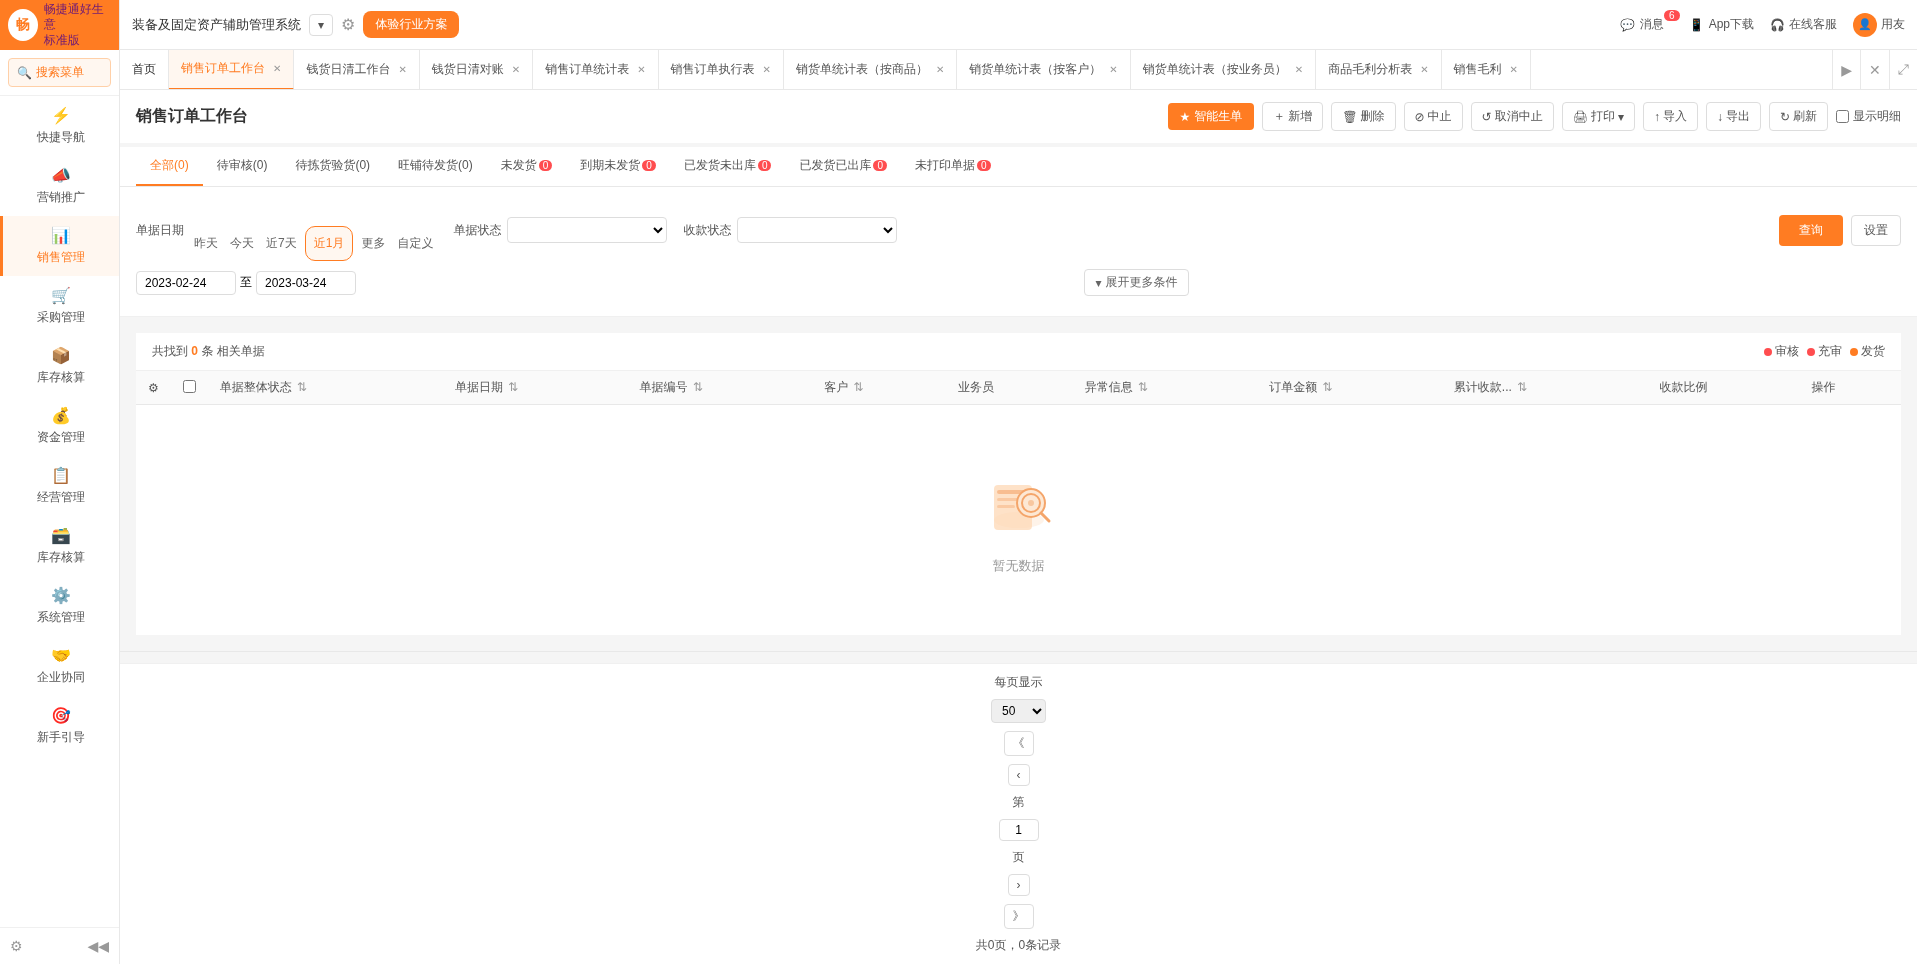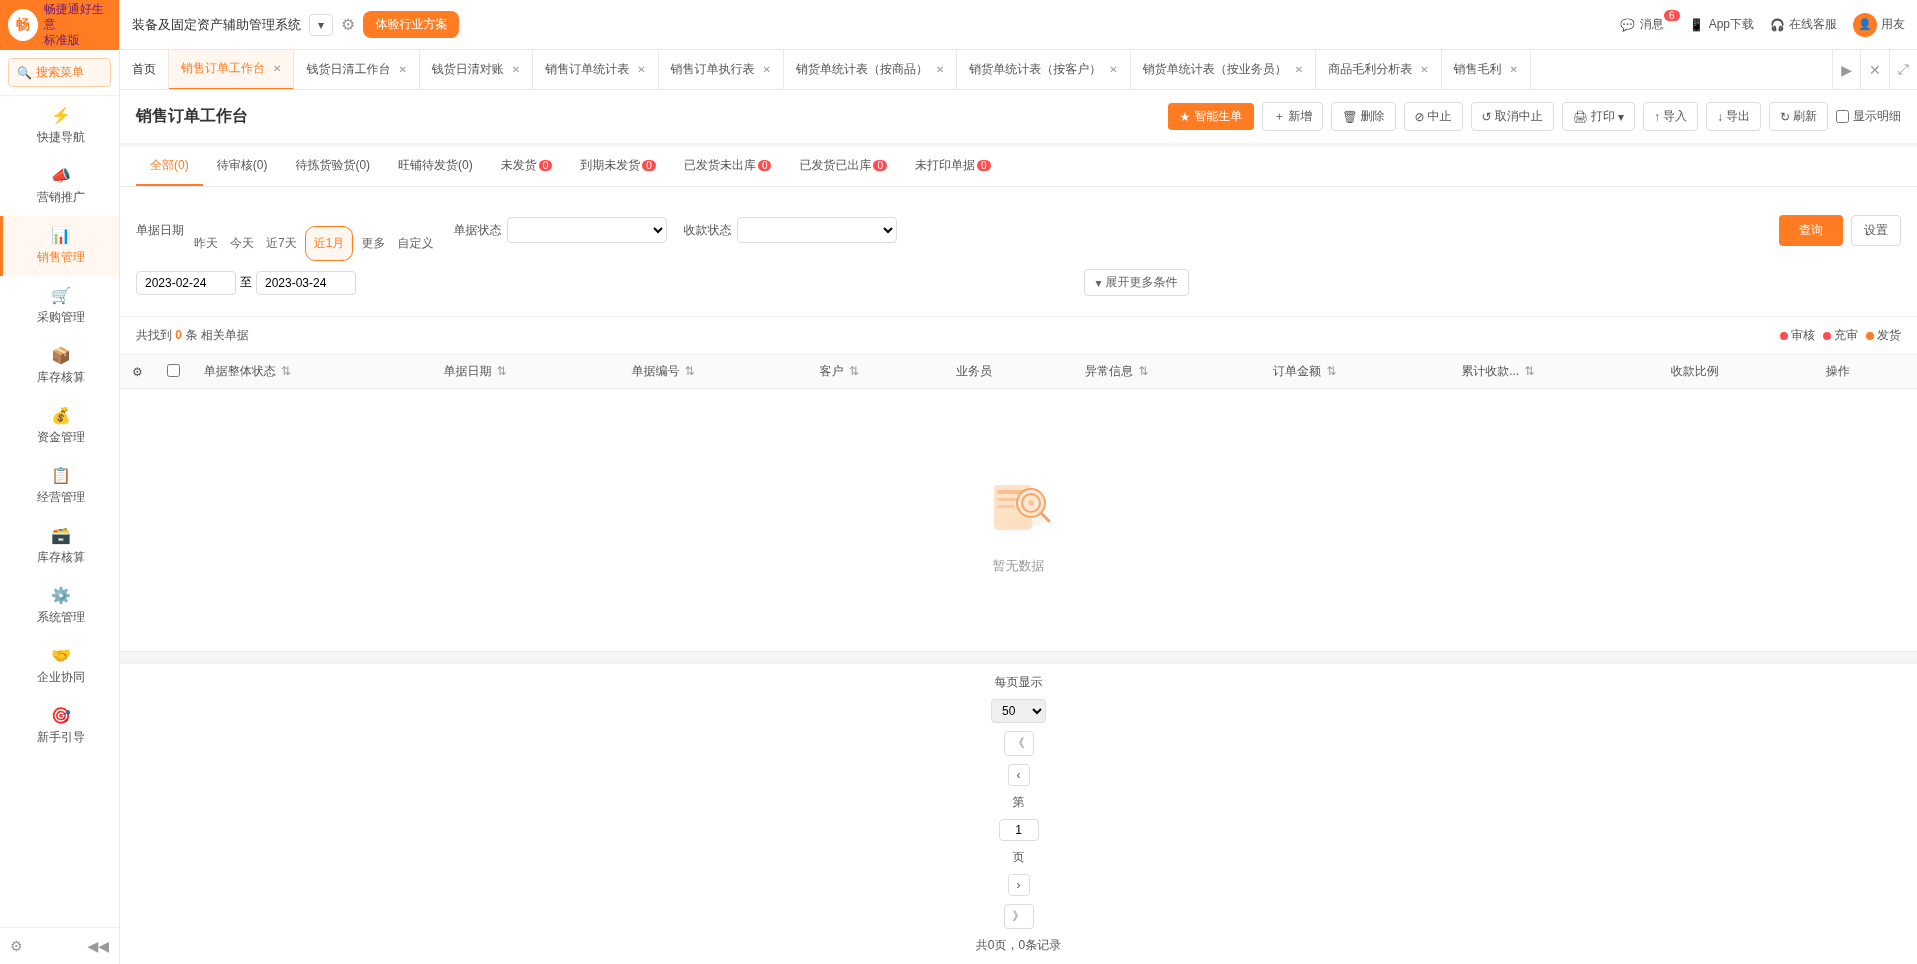--- a/index.html
+++ b/index.html
@@ -68,21 +68,21 @@
     .date-quick { display: flex; gap: 4px; }
     .date-btn { background: none; border: none; color: #666; font-size: 12px; cursor: pointer; padding: 2px 4px; margin-top: 27px; }
     .date-btn.active { color: #ff7c22; background: #fff7f0; border-radius: 3px; font-weight: 500; }
     .date-input { border: 1px solid #ddd; border-radius: 4px; padding: 4px 8px; font-size: 12px; width: 100px; }
     .select-field { border: 1px solid #ddd; border-radius: 4px; padding: 4px 8px; font-size: 12px; width: 160px; background: #fff; }
     .expand-btn { display: flex; align-items: center; gap: 4px; color: #666; font-size: 12px; cursor: pointer; background: none; border: 1px solid #ddd; border-radius: 4px; padding: 4px 10px; }
     .btn-query { background: #ff7c22; color: #fff; border: none; border-radius: 4px; padding: 6px 20px; font-size: 12px; cursor: pointer; }
     .btn-settings { background: #fff; color: #555; border: 1px solid #ddd; border-radius: 4px; padding: 6px 12px; font-size: 12px; cursor: pointer; }
 
     
-    .table-area { background: #fff; margin: 0; flex: 1; display: flex; flex-direction: column; }
+    .table-area { background: #fff; margin: 16px; flex: 1; display: flex; flex-direction: column; }
     .table-toolbar { padding: 10px 16px; display: flex; align-items: center; justify-content: space-between; border-bottom: 1px solid #f0f0f0; }
     .result-count { font-size: 12px; color: #555; }
     .result-count strong { color: #ff7c22; }
     .table-quick-actions { display: flex; gap: 8px; }
     .quick-action-btn { display: flex; align-items: center; gap: 3px; font-size: 12px; color: #555; cursor: pointer; }
     .quick-action-btn .dot { width: 8px; height: 8px; border-radius: 50%; display: inline-block; }
     .dot-red { background: #ff4d4f; }
     .dot-orange { background: #ff7c22; }
 
     

